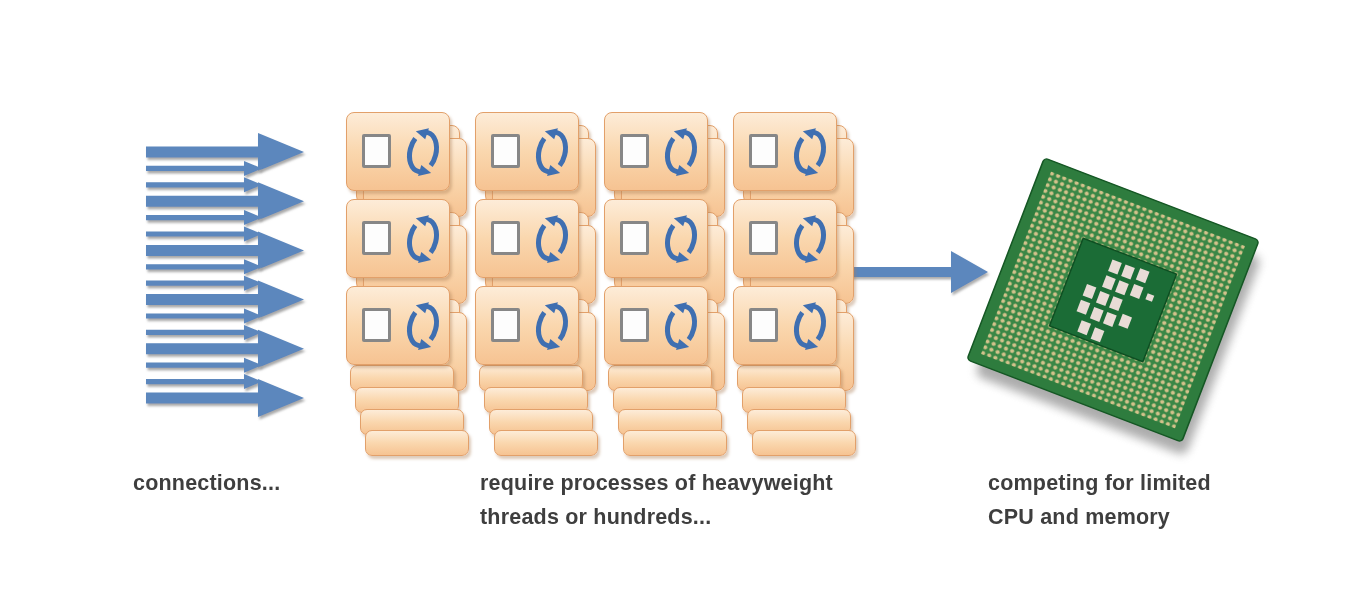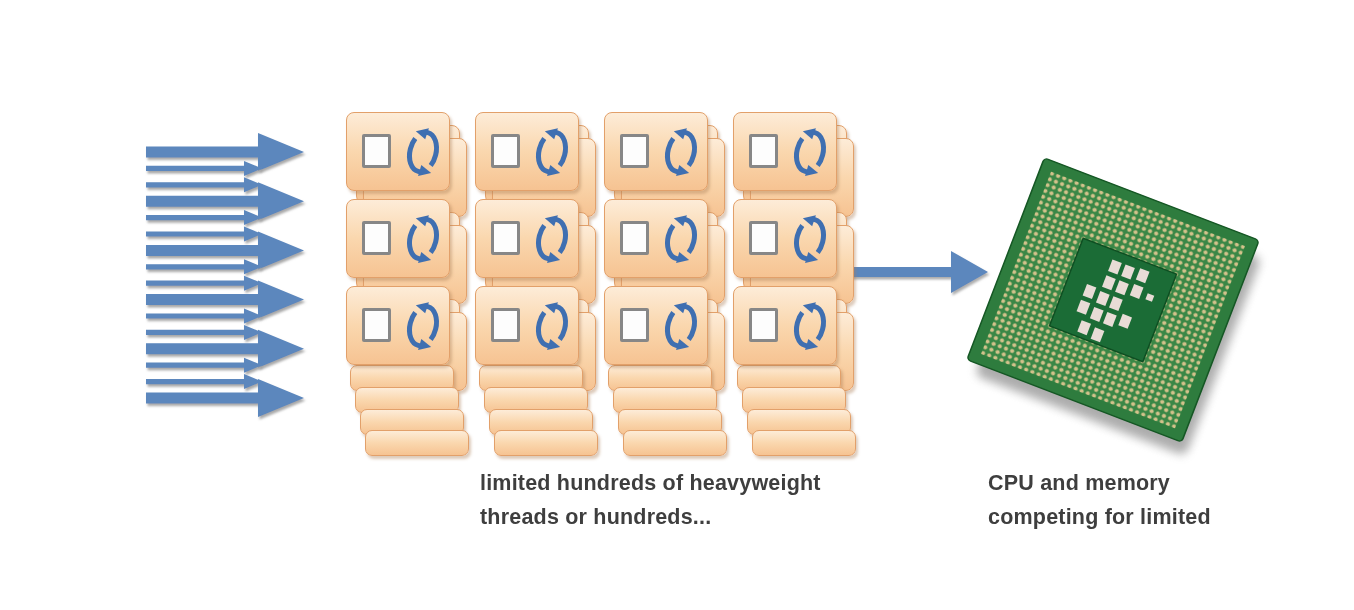--- a/index.html
+++ b/index.html
@@ -261,23 +261,24 @@
         <rect x="-15" y="14" width="10" height="13"></rect>
         <rect x="-1" y="14" width="10" height="13"></rect>
         <rect x="14" y="10" width="10" height="13"></rect>
         <rect x="-22" y="32" width="10" height="13"></rect>
         <rect x="-7" y="34" width="10" height="13"></rect>
       </g>
     </g>
   </svg>
 
   <div class="caption" id="cap0" style="color: rgb(62, 62, 62);">
+    <div>connections...</div>
   </div>
   <div class="caption" id="cap1" style="color: rgb(62, 62, 62);">
-    <div>limited hundreds of heavyweight</div>
+    <div>require processes of heavyweight</div>
     <div>threads or hundreds...</div>
   </div>
   <div class="caption" id="cap2" style="color: rgb(62, 62, 62);">
+    <div>competing for limited</div>
     <div>CPU and memory</div>
-    <div>competing for limited</div>
   </div>
 
 </div>
 
 </body></html>

